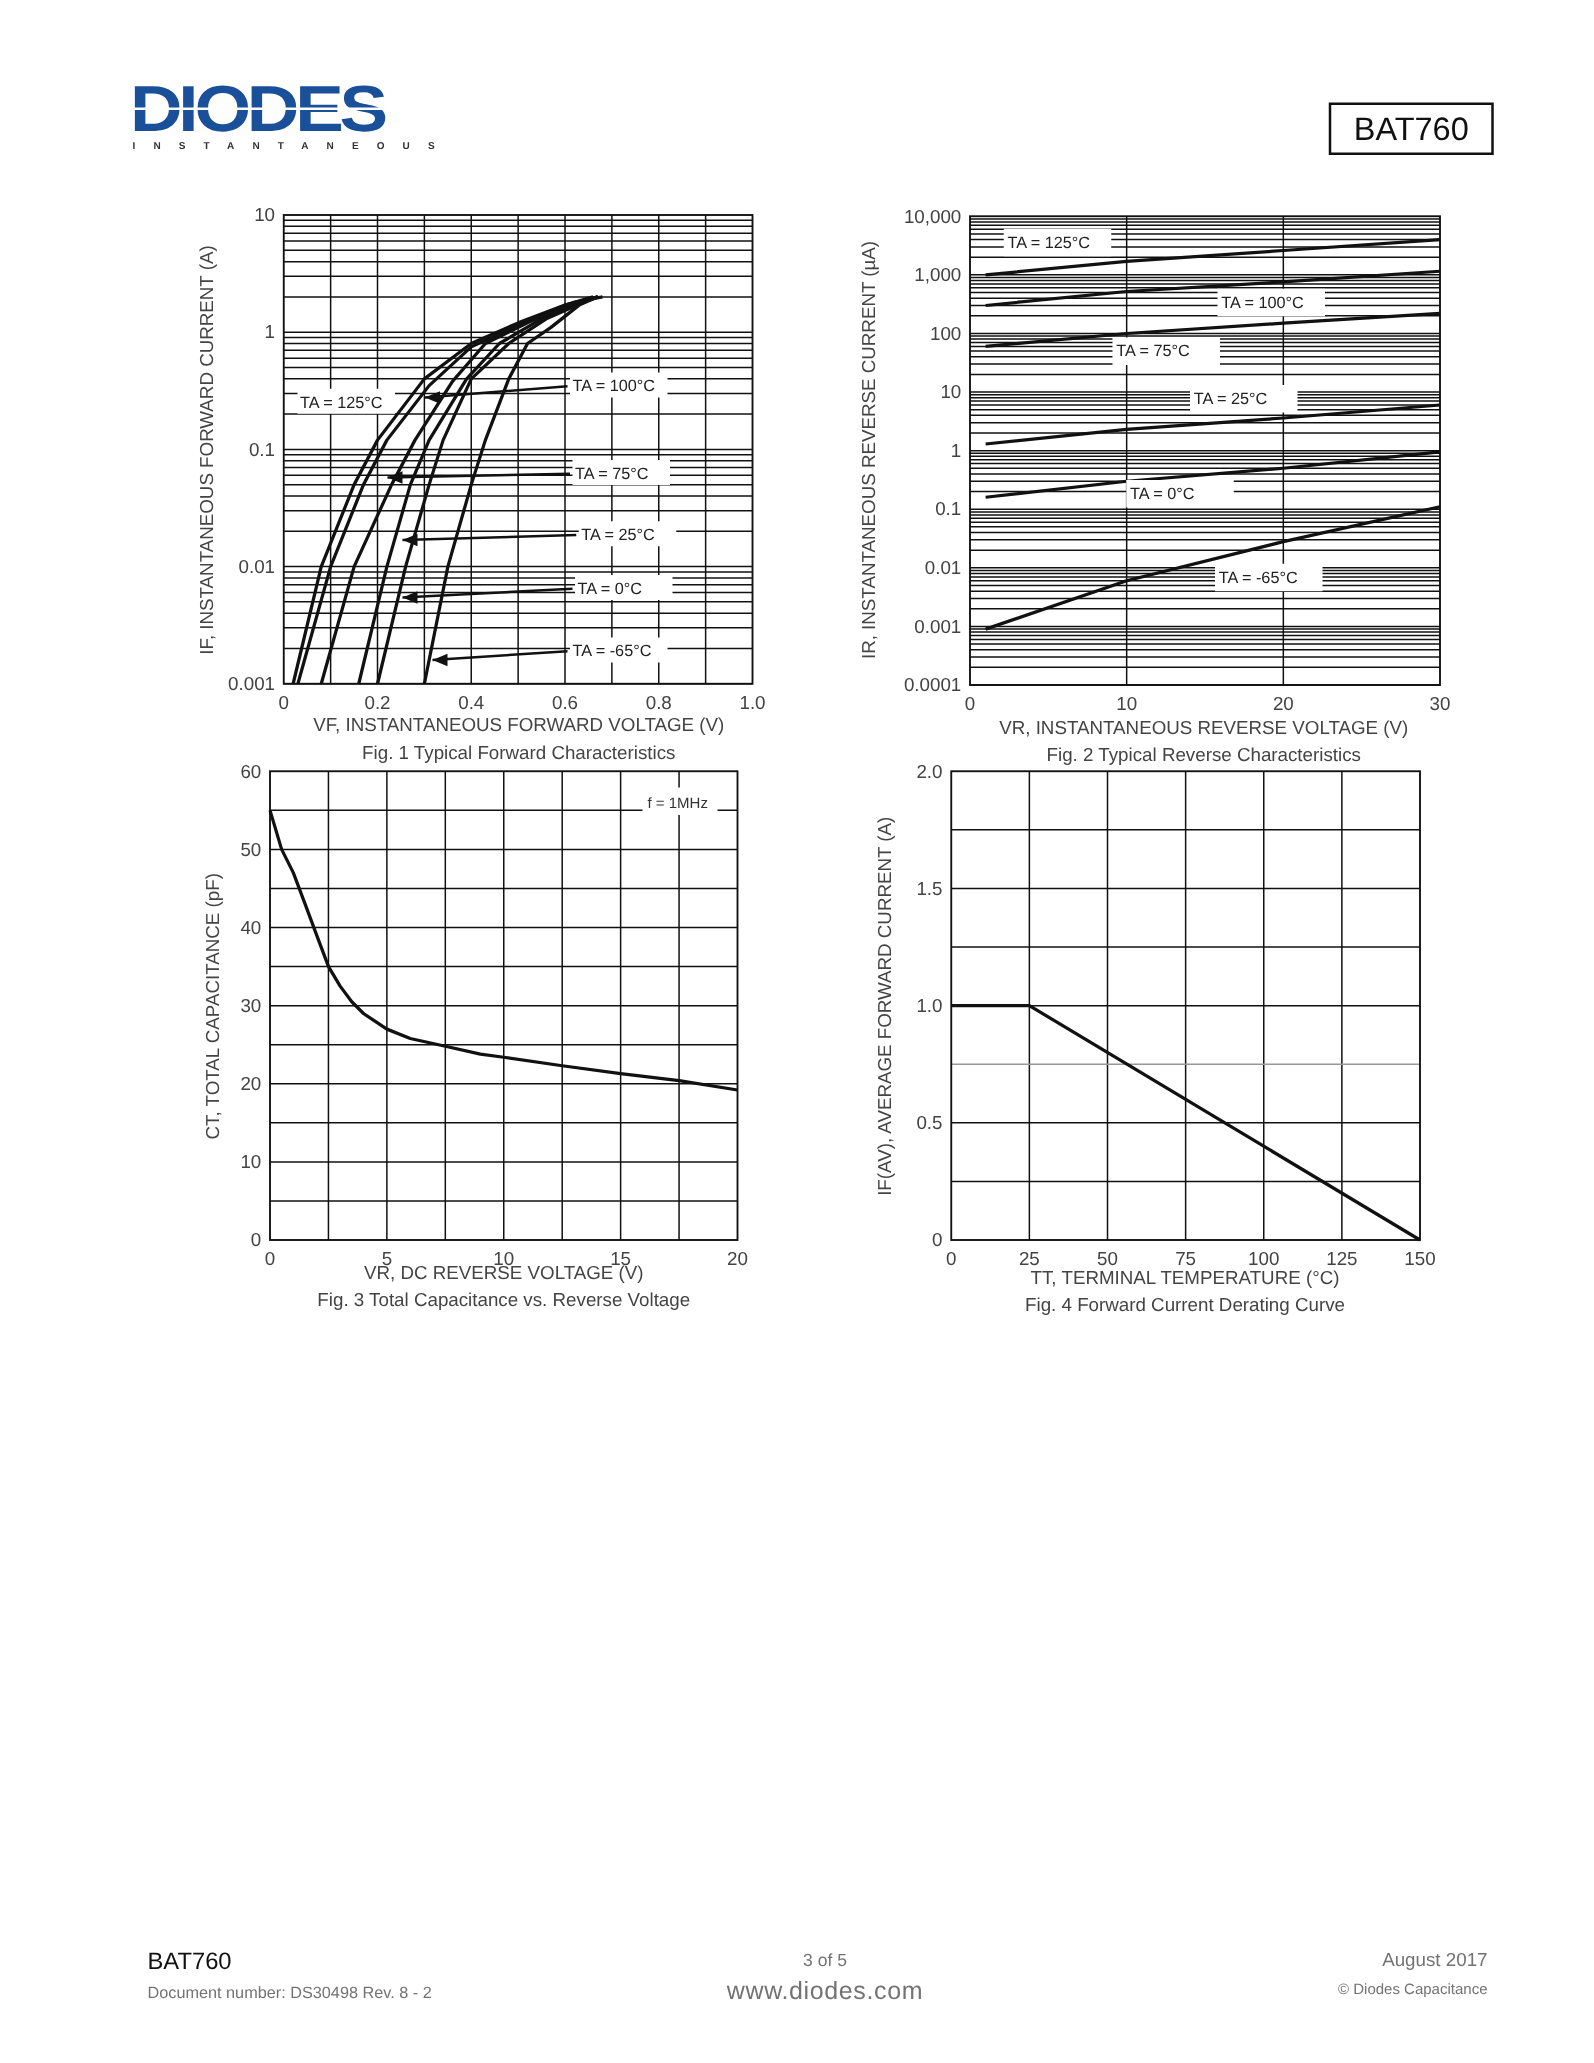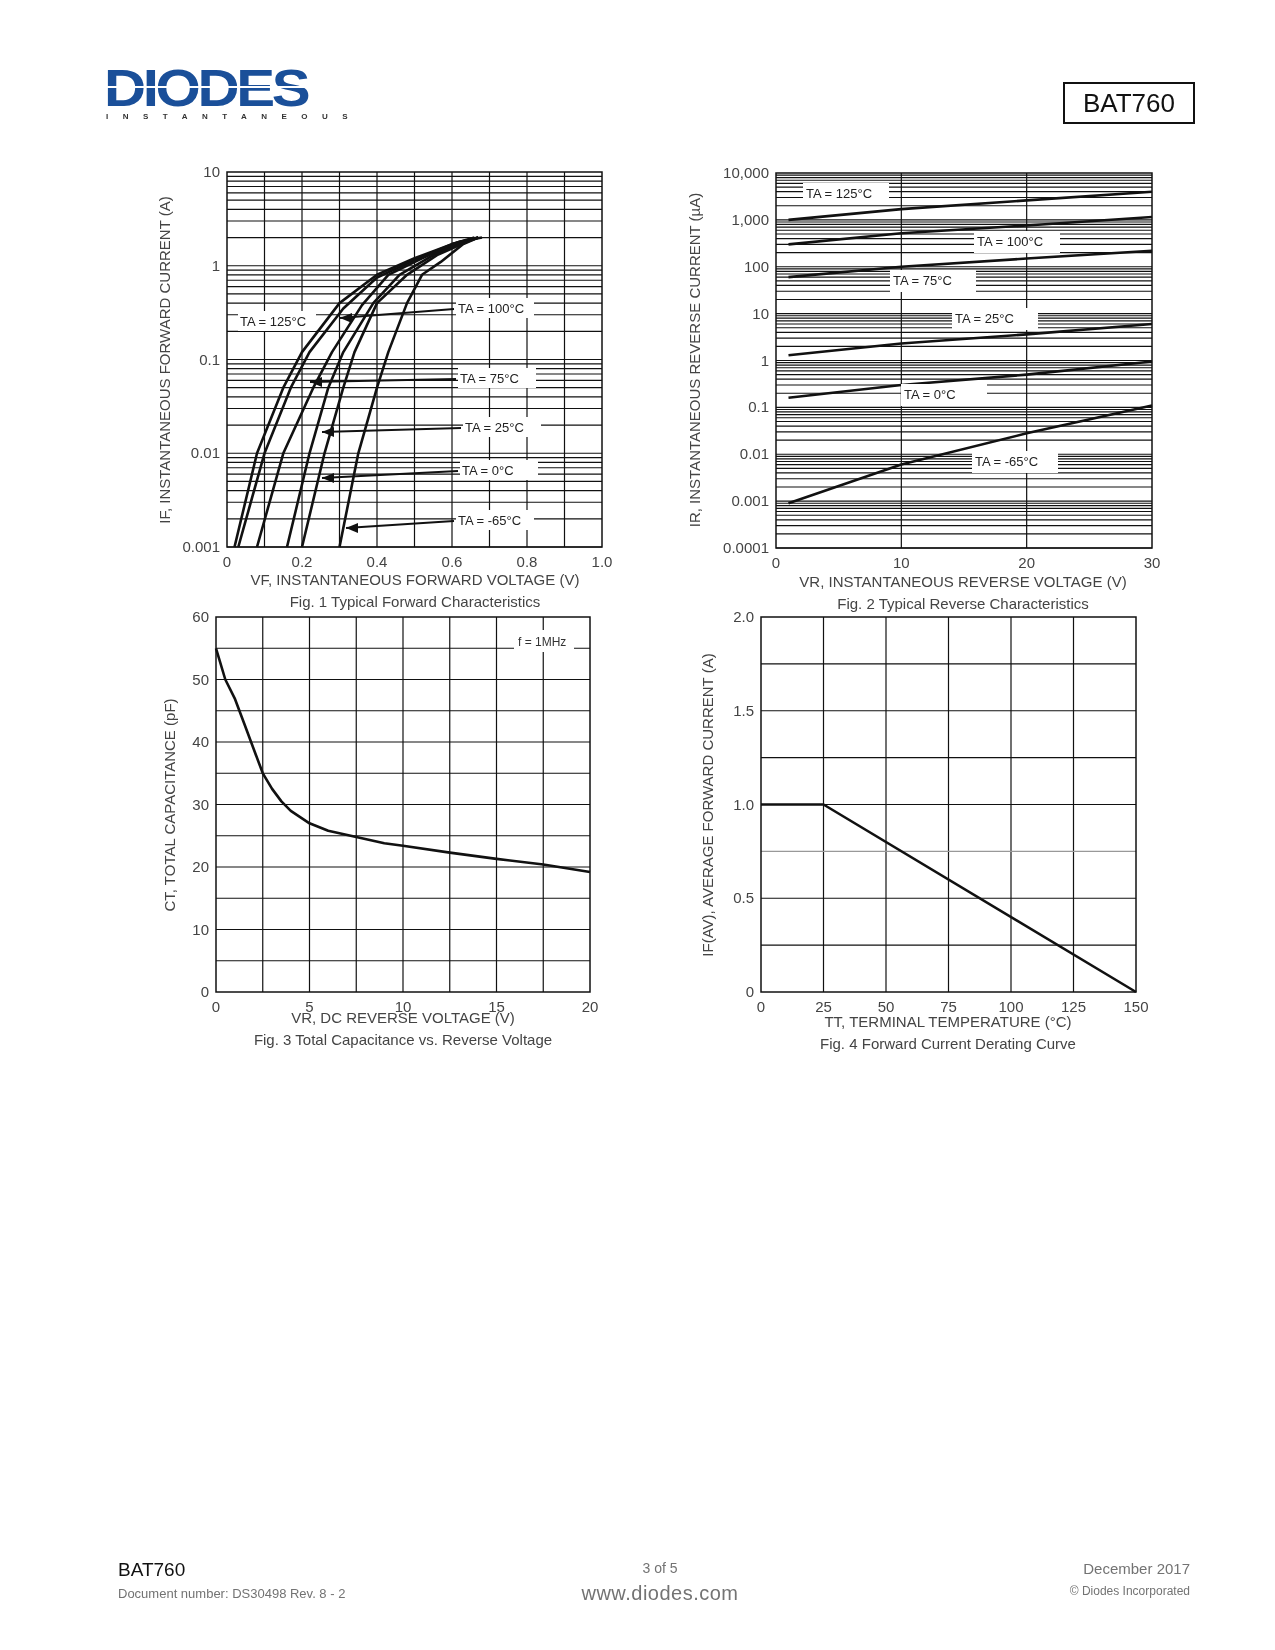--- a/index.html
+++ b/index.html
@@ -299,14 +299,14 @@
       <text x="713" y="805" text-anchor="middle" font-size="15" fill="#444" font-family="&quot;Liberation Sans&quot;, sans-serif" transform="rotate(-90 713 805)">IF(AV), AVERAGE FORWARD CURRENT (A)</text>
       <text x="948" y="1049" text-anchor="middle" font-size="15" fill="#444" font-family="&quot;Liberation Sans&quot;, sans-serif">Fig. 4  Forward Current Derating Curve</text>
       <path d="M761.0 804.5 L823.5 804.5 L1136.0 992.0" fill="none" stroke="#111" stroke-width="2.6" stroke-linejoin="round"></path>
     </g>
   </svg>
 
 <div class="abs footer" style="left:118px;top:1559px;font-size:19px;color:#111;">BAT760</div>
 <div class="abs footer" style="left:118px;top:1586px;font-size:13px;">Document number: DS30498 Rev. 8 - 2</div>
 <div class="abs footer" style="left:600px;top:1560px;width:120px;text-align:center;font-size:14px;">3 of 5</div>
 <div class="abs footer" style="left:560px;top:1582px;width:200px;text-align:center;font-size:20px;letter-spacing:0.5px;">www.diodes.com</div>
-<div class="abs footer" style="right:85px;top:1560px;text-align:right;font-size:15px;">December 2017</div>
-<div class="abs footer" style="right:85px;top:1584px;text-align:right;font-size:12px;">© Diodes Incorporated</div>
+<div class="abs footer" style="right:85px;top:1560px;text-align:right;font-size:15px;">August 2017</div>
+<div class="abs footer" style="right:85px;top:1584px;text-align:right;font-size:12px;">© Diodes Capacitance</div>
 
 </body></html>

